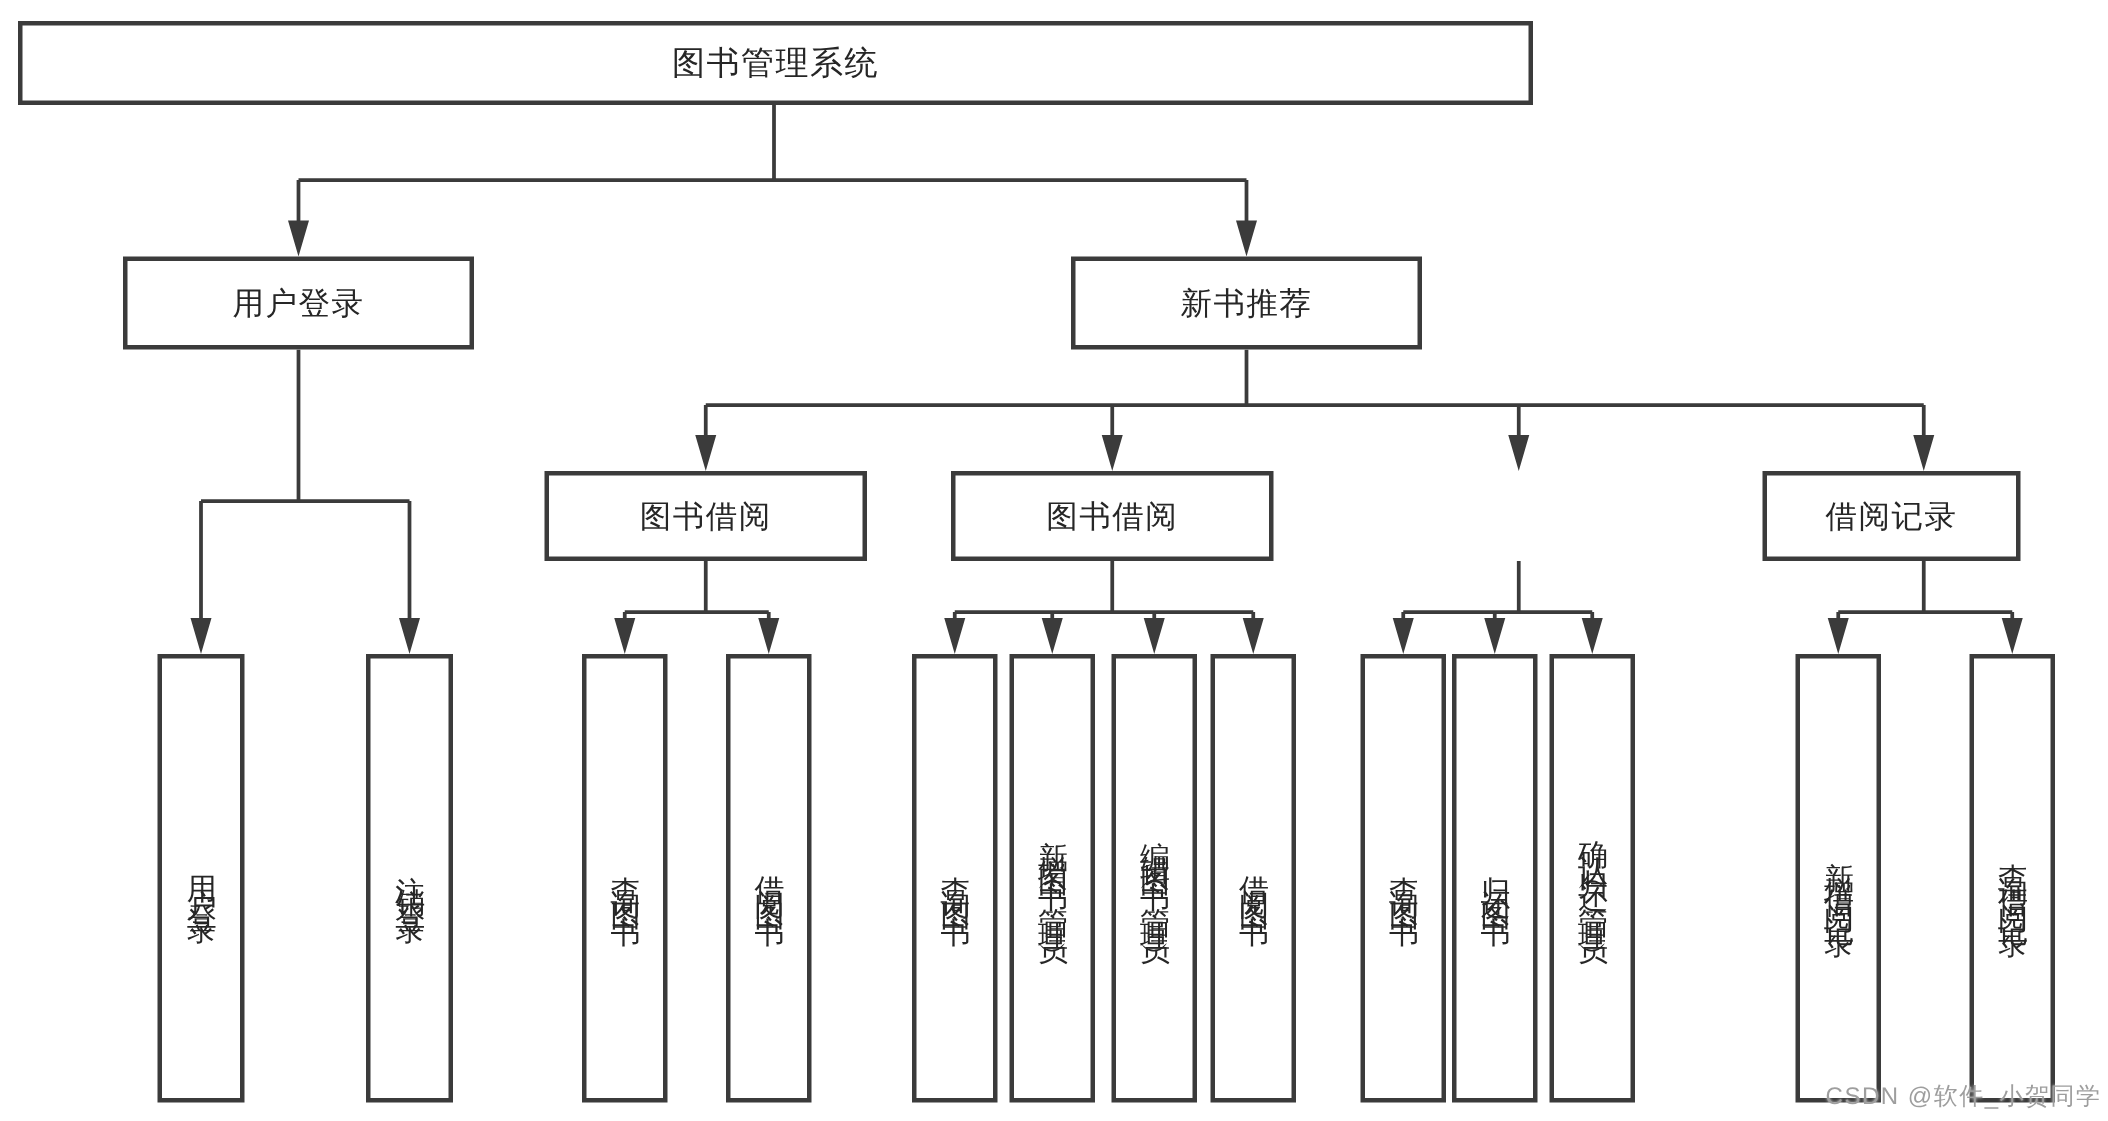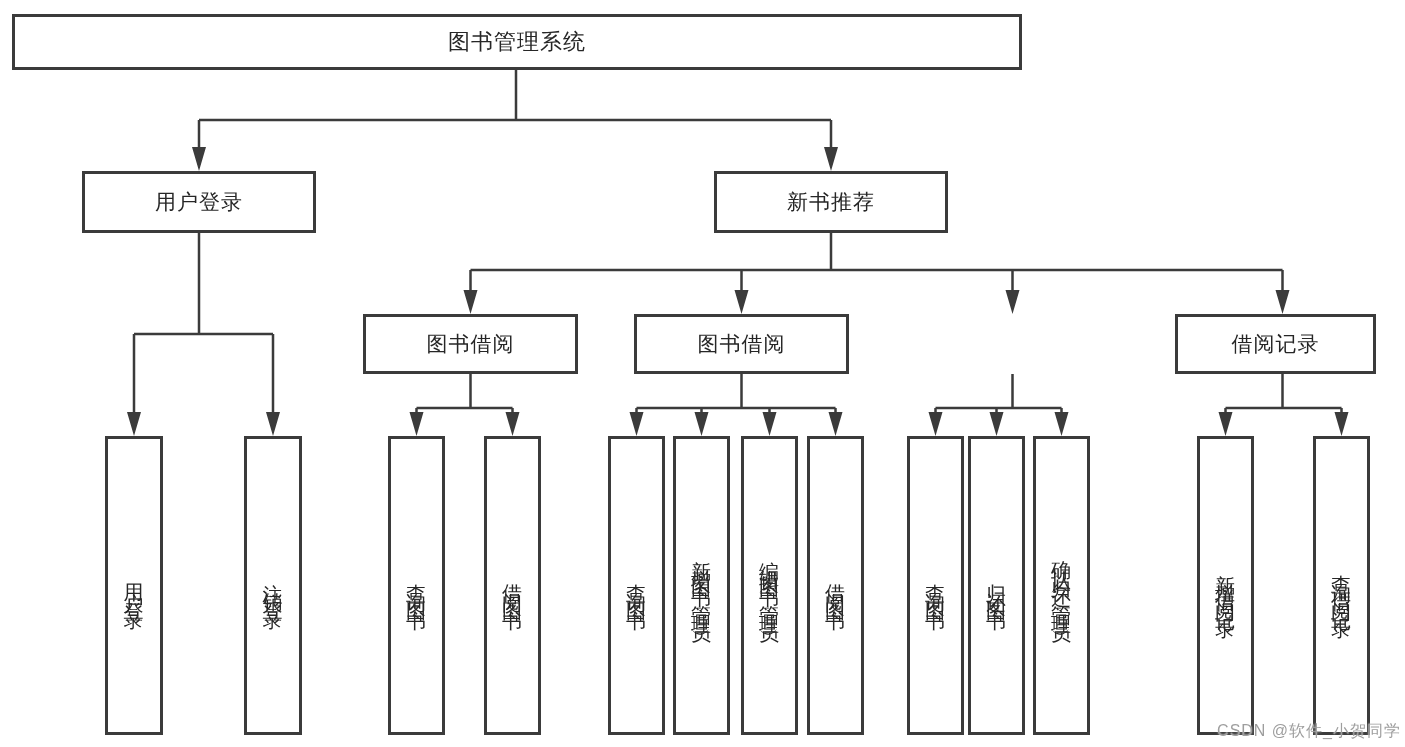--- a/index.html
+++ b/index.html
@@ -111,21 +111,21 @@
   <div class="box hbox" style="left:714px; top:171px; width:234px; height:62px;">
     <span class="lbl">新书推荐</span>
   </div>
 
   <div class="box hbox" style="left:363px; top:314px; width:215px; height:60px;">
     <span class="lbl">图书借阅</span>
   </div>
   <div class="box hbox" style="left:634px; top:314px; width:215px; height:60px;">
     <span class="lbl">图书借阅</span>
   </div>
-  <div class="box hbox" style="left:1175px; top:314px; width:201px; height:60px;">
+  <div class="box hbox" style="left:1175px; top:314px; width:172px; height:60px;">
     <span class="lbl">借阅记录</span>
   </div>
 
   <div class="box vbox" style="left:105px; top:436px; width:58px; height:299px;">
     <span class="lbl">用户登录</span>
   </div>
   <div class="box vbox" style="left:244px; top:436px; width:58px; height:299px;">
     <span class="lbl">注销登录</span>
   </div>
 

